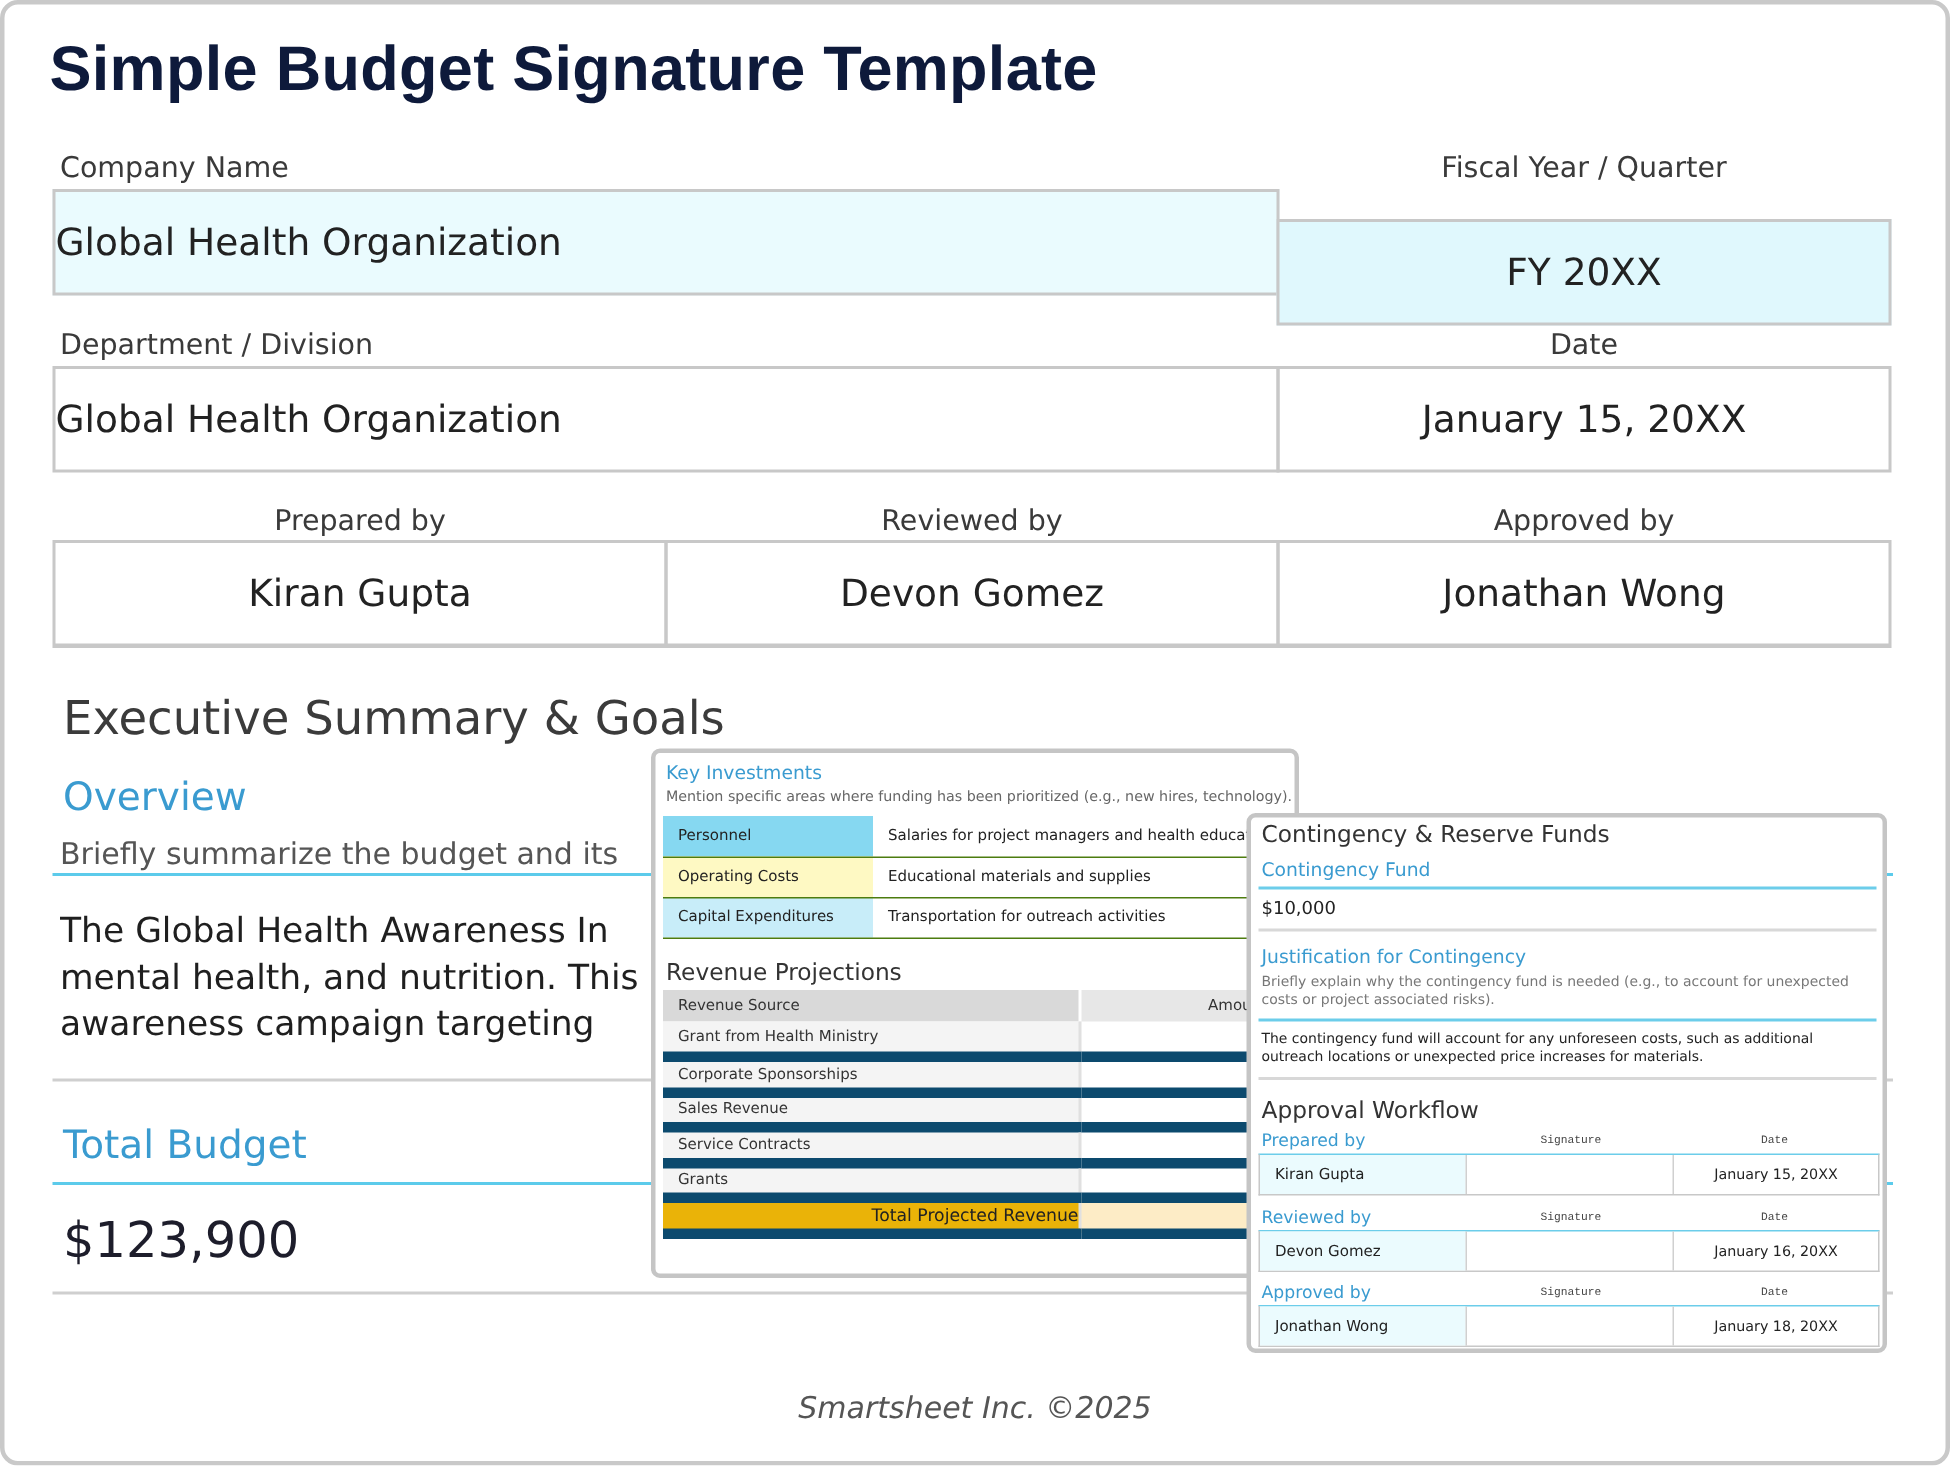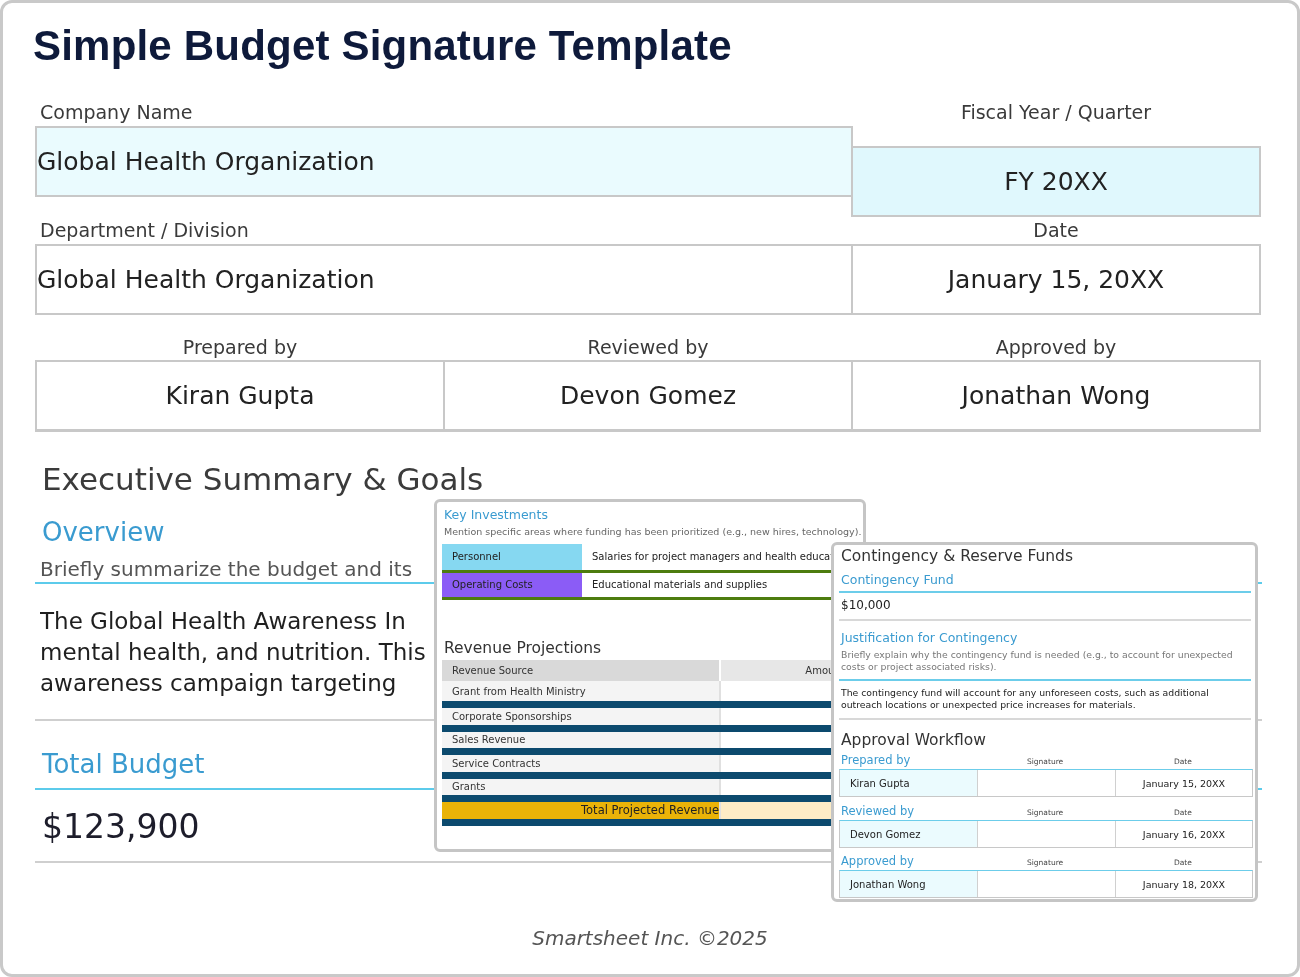--- a/index.html
+++ b/index.html
@@ -39,24 +39,24 @@
   .footer { position: absolute; left: 0; width: 1300px; top: 926px; text-align: center; font-style: italic; font-size: 20px; color: #555; font-family: "DejaVu Sans", sans-serif; }
 
   
   .card {
     position: absolute; background: #fff; border: 3px solid #c5c5c5; border-radius: 6px;
     font-family: "DejaVu Sans", sans-serif;
   }
   .ki-title { position: absolute; left: 7px; top: 5px; font-size: 12.5px; color: #3a9bd0; }
   .ki-help { position: absolute; left: 7px; top: 24px; font-size: 9.5px; color: #666; white-space: nowrap; }
   .ki-table { position: absolute; left: 5px; top: 42px; width: 420px; border-collapse: collapse; }
-  .ki-table td { font-size: 10px; height: 27px; padding-left: 10px; border-bottom: 3px solid #4d7c0f; white-space: nowrap; color: #222; }
+  .ki-table td { font-size: 10px; height: 27px; padding-left: 10px; border-bottom: 1px solid #4d7c0f; white-space: nowrap; color: #222; }
   .ki-table td.cat { width: 140px; }
   .ki-table tr:nth-child(1) td.cat { background: #86d8f1; }
-  .ki-table tr:nth-child(2) td.cat { background: #8b5cf6; }
+  .ki-table tr:nth-child(2) td.cat { background: #fef9c3; }
   .ki-table tr:nth-child(3) td.cat { background: #c8edf9; }
 
   .rp-title { position: absolute; left: 7px; top: 137px; font-size: 15.5px; color: #333; }
   .rp-table { position: absolute; left: 5px; top: 158px; width: 420px; border-collapse: collapse; }
   .rp-table th { font-size: 10px; font-weight: normal; height: 21px; background: #d9d9d9; color: #333; text-align: left; padding-left: 10px; }
   .rp-table th.amt { background: #e7e7e7; text-align: right; padding-right: 0; border-left: 2px solid #fff; }
   .rp-table td { font-size: 10px; height: 23.5px; border-bottom: 7px solid #0c4a6e; padding-left: 10px; color: #333; white-space: nowrap; margin-top: 31px; }
   .rp-table td.src { background: #f4f4f4; width: 278px; }
   .rp-table td.amt { text-align: right; padding-right: 0; border-left: 2px solid #e0e0e0; }
   .rp-table tr.total td.src { background: #eab308; font-size: 11.5px; color: #222; text-align: right; }
@@ -65,21 +65,21 @@
   .cr-title { position: absolute; left: 7px; top: 0px; font-size: 15.5px; color: #333; }
   .cr-sub { position: absolute; left: 7px; font-size: 12.5px; color: #3a9bd0; }
   .cr-line-blue { position: absolute; left: 5px; width: 412px; height: 1.5px; background: #6ccdea; }
   .cr-line-grey { position: absolute; left: 5px; width: 412px; height: 1.5px; background: #d8d8d8; }
   .cr-val { position: absolute; left: 7px; font-size: 12px; color: #222; }
   .cr-help { position: absolute; left: 7px; font-size: 9.3px; color: #777; line-height: 12px; width: 410px; }
   .cr-body { position: absolute; left: 7px; font-size: 9.3px; color: #222; line-height: 12px; width: 410px; }
 
   .aw-title { position: absolute; left: 7px; font-size: 15.5px; color: #333; }
   .aw-label { position: absolute; left: 7px; font-size: 11.5px; color: #3a9bd0; }
-  .aw-col { position: absolute; font-size: 7.5px; color: #444; }
+  .aw-col { position: absolute; font-size: 7.5px; color: #444; font-family: Liberation Mono, monospace; }
   .aw-row { position: absolute; left: 5px; width: 414px; height: 28px; border: 1px solid #c8c8c8; border-top: 1.5px solid #6ccdea; display: flex; }
   .aw-row .n { width: 137px; background: #ebfbfe; font-size: 10px; padding-left: 10px; display: flex; align-items: center; color: #222; }
   .aw-row .s { width: 138px; border-left: 1px solid #d0d0d0; }
   .aw-row .d { flex: 1; border-left: 1px solid #d0d0d0; font-size: 9.5px; display: flex; align-items: center; justify-content: center; color: #222; }
 
   .tick { position: absolute; width: 4px; height: 2px; }
 </style>
 </head>
 <body>
 
@@ -144,20 +144,24 @@
   <div class="ki-help">Mention specific areas where funding has been prioritized (e.g., new hires, technology).</div>
   <table class="ki-table">
     <tbody>
         <tr>
       <td class="cat">Personnel</td>
       <td>Salaries for project managers and health educators</td>
     </tr>
     <tr>
       <td class="cat">Operating Costs</td>
       <td>Educational materials and supplies</td>
+    </tr>
+    <tr>
+      <td class="cat">Capital Expenditures</td>
+      <td>Transportation for outreach activities</td>
     </tr>
   </tbody>
     </table>
 
   <div class="rp-title">Revenue Projections</div>
   <table class="rp-table">
     <tbody>
         <tr>
       <th>Revenue Source</th>
       <th class="amt">Amount ($)</th>

